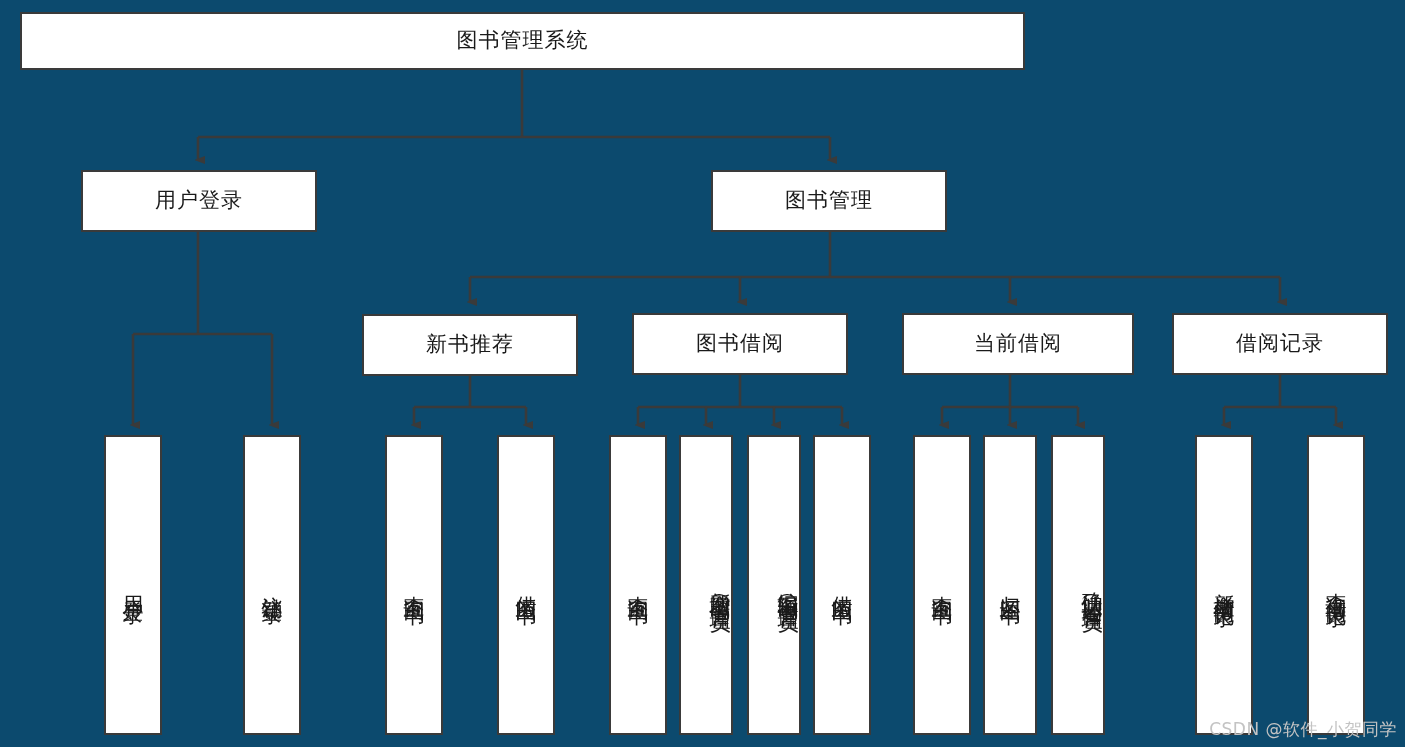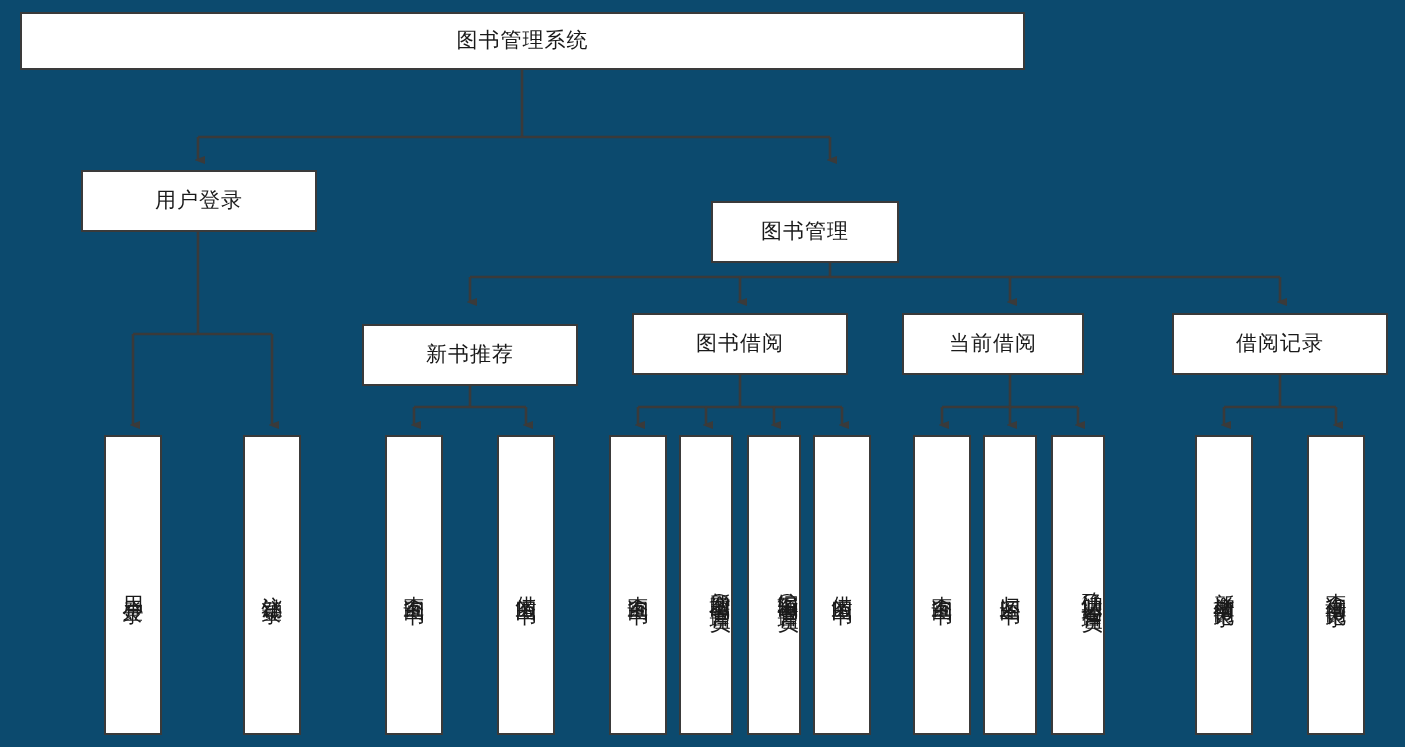--- a/index.html
+++ b/index.html
@@ -121,31 +121,31 @@
     </g>
   </svg>
 
   <div class="node horiz" style="left:20px; top:12px; width:1005px; height:58px;">
     <span class="label">图书管理系统</span>
   </div>
 
   <div class="node horiz" style="left:81px; top:170px; width:236px; height:62px;">
     <span class="label">用户登录</span>
   </div>
-  <div class="node horiz" style="left:711px; top:170px; width:188px; height:62px;margin-top:31px;">
+  <div class="node horiz" style="left:711px; top:170px; width:236px; height:62px;">
     <span class="label">图书管理</span>
   </div>
 
-  <div class="node horiz" style="left:362px; top:324px; width:216px; height:62px;">
+  <div class="node horiz" style="left:362px; top:314px; width:216px; height:62px;">
     <span class="label">新书推荐</span>
   </div>
   <div class="node horiz" style="left:632px; top:313px; width:216px; height:62px;">
     <span class="label">图书借阅</span>
   </div>
-  <div class="node horiz" style="left:902px; top:313px; width:182px; height:62px;">
+  <div class="node horiz" style="left:902px; top:313px; width:232px; height:62px;">
     <span class="label">当前借阅</span>
   </div>
   <div class="node horiz" style="left:1172px; top:313px; width:216px; height:62px;justify-content:center;">
     <span class="label">借阅记录</span>
   </div>
 
   <div class="node vert leaf-tall" style="left:104px; top:435px; width:58px; height:300px;">
     <span class="label">用户登录</span>
   </div>
   <div class="node vert leaf-tall" style="left:243px; top:435px; width:58px; height:300px;">
@@ -182,14 +182,15 @@
     <span class="label">确认归还（管理员）</span>
   </div>
 
   <div class="node vert leaf-tall" style="left:1195px; top:435px; width:58px; height:300px;">
     <span class="label">新增借阅记录</span>
   </div>
   <div class="node vert leaf-tall" style="left:1307px; top:435px; width:58px; height:300px;">
     <span class="label">查询借阅记录</span>
   </div>
 
+  <div class="watermark">CSDN @软件_小贺同学</div>
 
 </div>
 
 </body></html>

